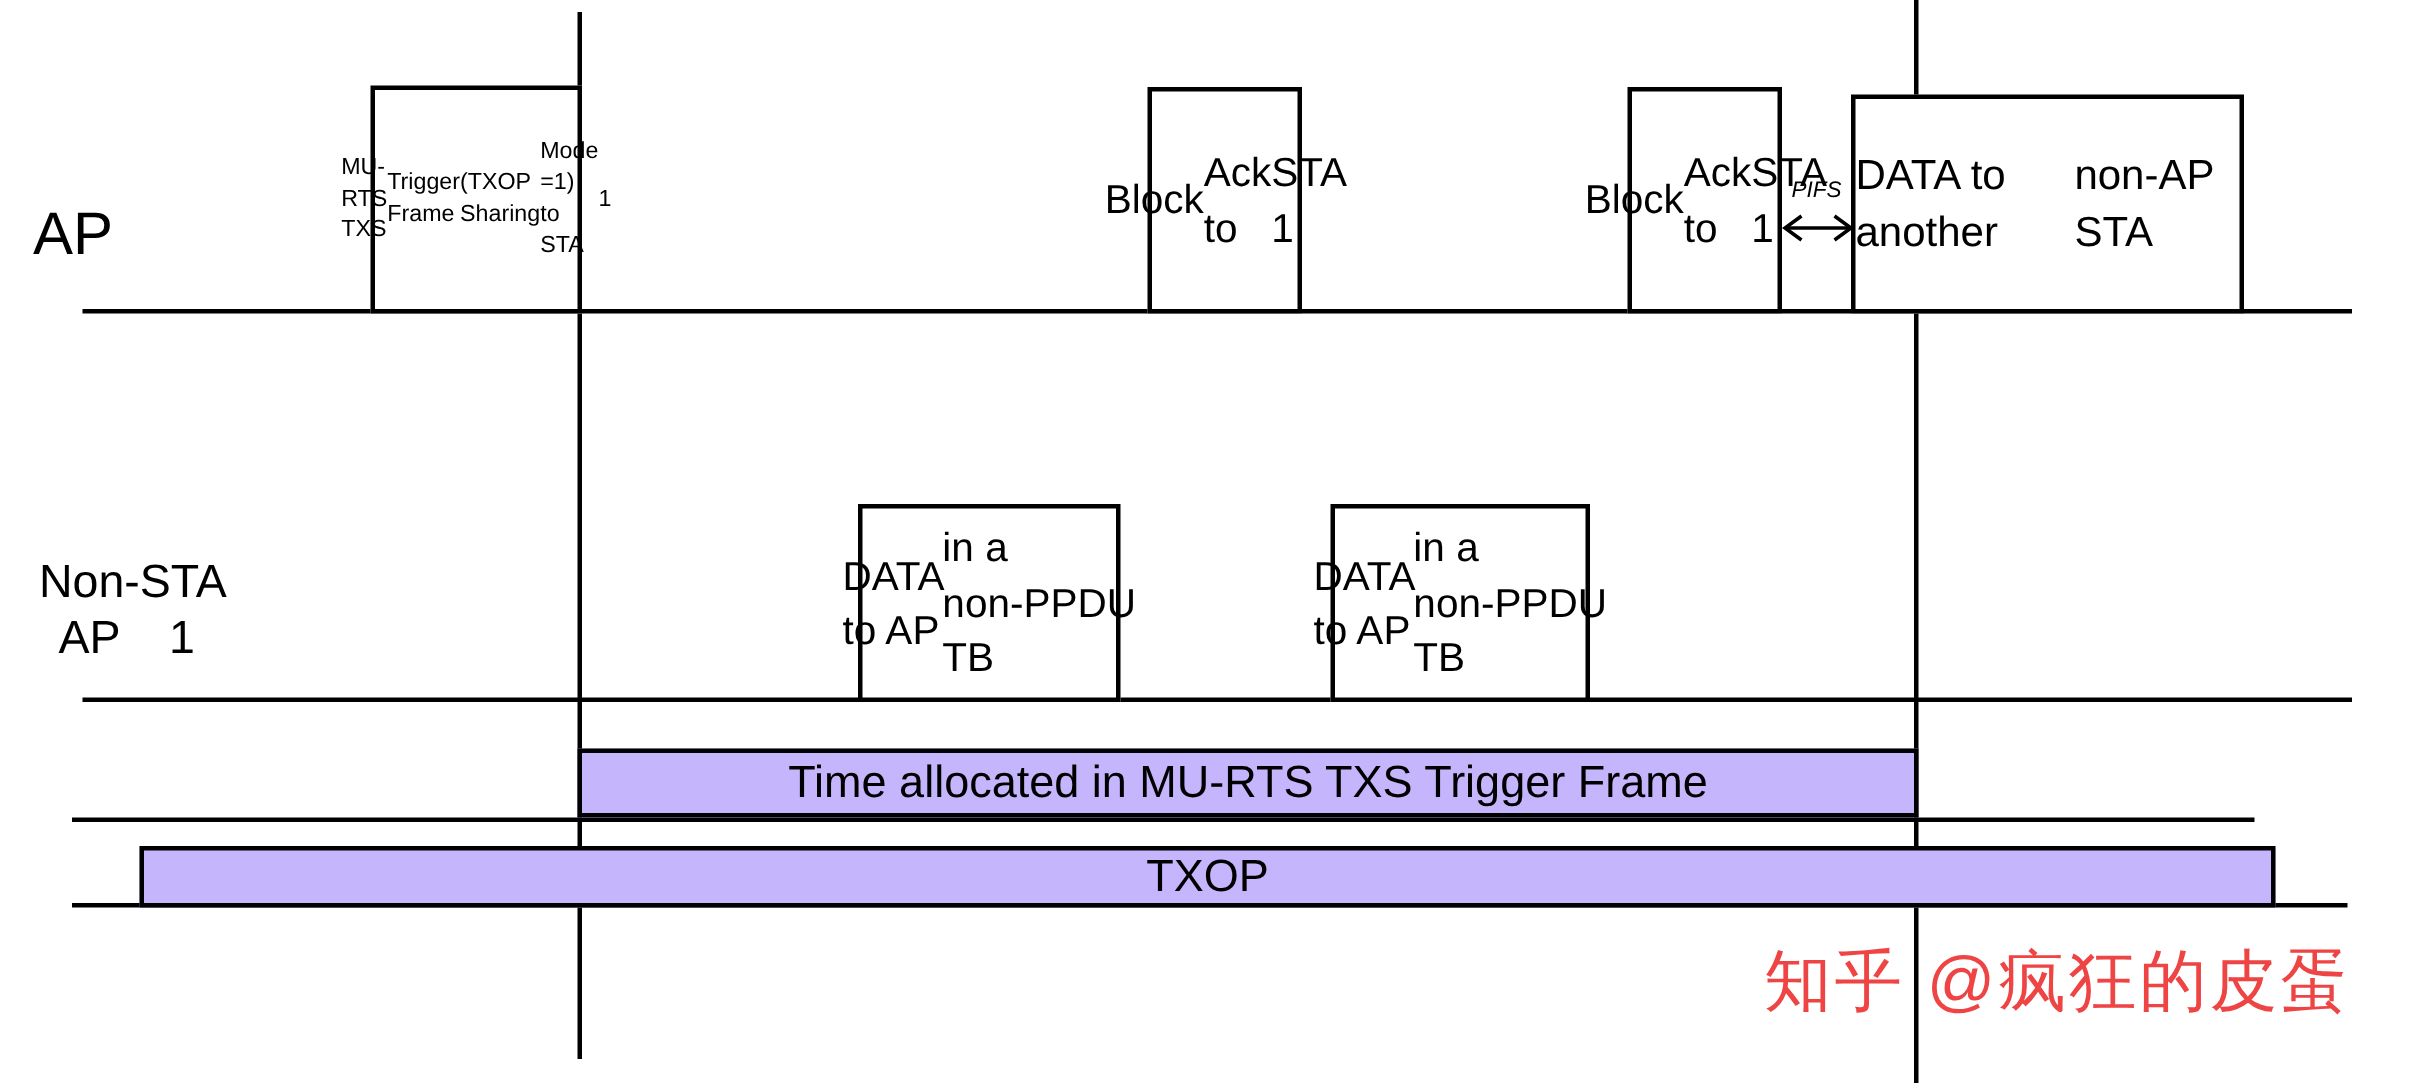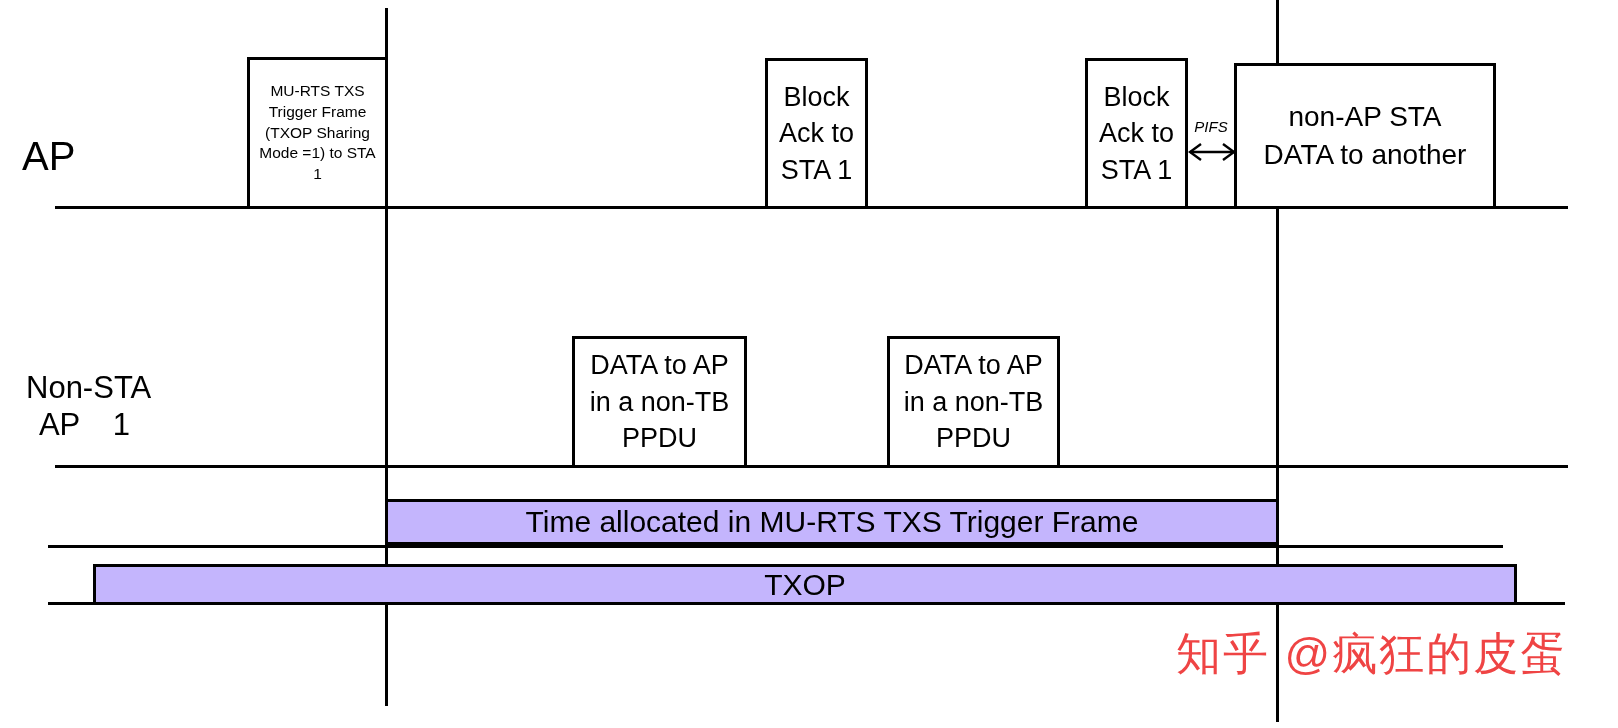--- a/index.html
+++ b/index.html
@@ -5,21 +5,21 @@
   html,body{margin:0;padding:0;background:#ffffff;}
   .canvas{
     position:relative;width:1618px;height:728px;background:#ffffff;
     font-family:"Liberation Sans","DejaVu Sans",sans-serif;color:#000;
     overflow:hidden;
   }
   .hline{position:absolute;height:3px;background:#000;}
   .vline{position:absolute;width:3px;background:#000;}
   .box{
     position:absolute;border:3px solid #000;background:#fff;box-sizing:border-box;
-    display:flex;flex-direction:column;align-items:center;justify-content:center;
+    display:flex;flex-direction:row;align-items:center;justify-content:center;
     text-align:left;line-height:1.35;
   }
   .f28{font-size:28px;}
   .f27{font-size:27px;}
   .mu-rts{font-size:15.5px;line-height:1.34;}
   .lane-label{position:absolute;text-align:center;}
   .ap-label{left:22px;top:134px;width:52px;font-size:40px;}
   .sta-label{left:26px;top:370px;width:100px;font-size:31px;line-height:1.18;display:flex;flex-direction:row;}
   .pifs-label{position:absolute;left:1186px;top:118px;width:50px;text-align:center;font-size:15px;font-style:italic;}
   .pifs-arrow{position:absolute;left:1188px;top:141px;}
@@ -75,22 +75,22 @@
   </div>
 
   <div class="pifs-label">PIFS</div>
   <svg class="pifs-arrow" width="48" height="22" viewBox="0 0 48 22">
     <line x1="2" y1="11" x2="46" y2="11" stroke="#000" stroke-width="2.4"></line>
     <polyline points="13,3 2,11 13,19" fill="none" stroke="#000" stroke-width="2.4"></polyline>
     <polyline points="35,3 46,11 35,19" fill="none" stroke="#000" stroke-width="2.4"></polyline>
   </svg>
 
   <div class="box f28" style="left:1234px;top:63px;width:262px;height:146px">
+    <span>DATA to another</span>
     <span>non-AP STA</span>
-    <span>DATA to another</span>
   </div>
 
 
   <div class="box f27" style="left:572px;top:336px;width:175px;height:132px">
     <span>DATA to AP</span>
     <span>in a non-TB</span>
     <span>PPDU</span>
   </div>
 
   <div class="box f27" style="left:887px;top:336px;width:173px;height:132px">

